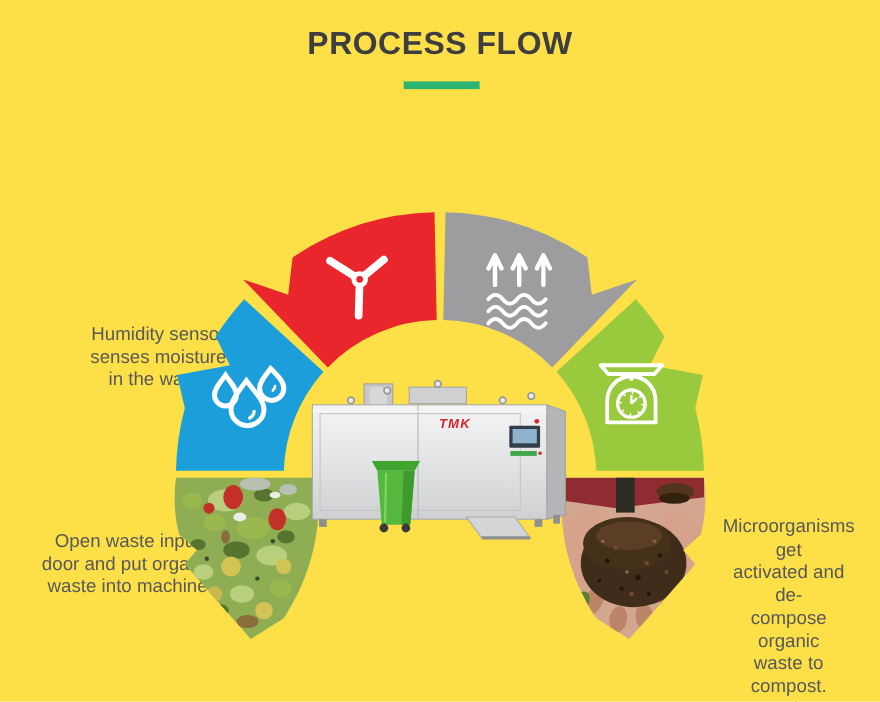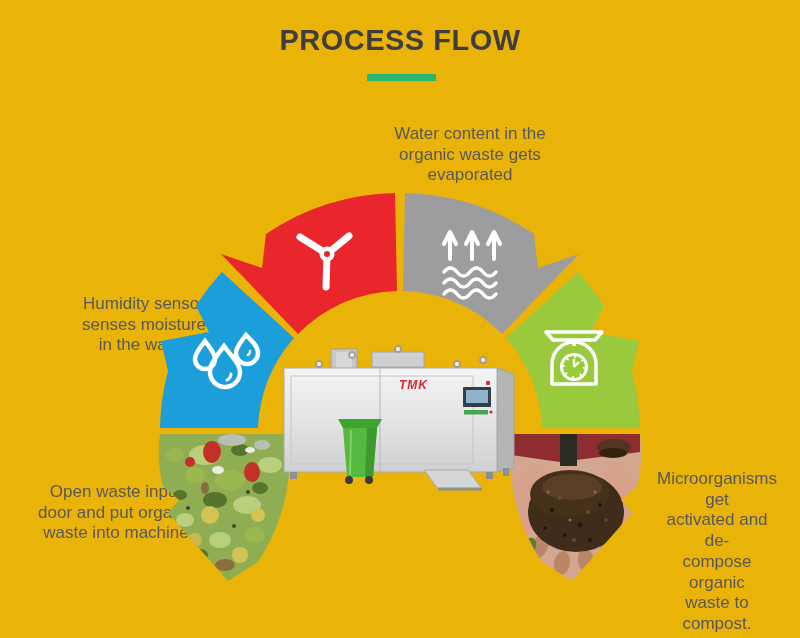--- a/index.html
+++ b/index.html
@@ -1,16 +1,16 @@
 <!DOCTYPE html>
 <html><head>
 <meta charset="utf-8">
 <style>
   html,body{margin:0;padding:0;background:#fff;}
-  .stage{position:relative;width:800px;height:638px;background:#eab308;overflow:hidden;
+  .stage{position:relative;width:800px;height:638px;background:#fde047;overflow:hidden;
          font-family:"Liberation Sans",sans-serif;}
   .title{position:absolute;left:400px;top:24px;transform:translateX(-50%);
          font-size:29px;font-weight:700;color:#3e3e40;letter-spacing:.5px;white-space:nowrap;}
   .title-underline{position:absolute;left:367px;top:74px;width:69px;height:7px;background:#2ab573;}
   .step-label{position:absolute;transform:translateX(-50%);text-align:center;
               white-space:pre-line;color:#57585a;font-size:17px;line-height:1.22;}
   .lbl-heater{left:280px;top:143px;}
   .lbl-evap{left:470px;top:124px;}
   .lbl-humidity{left:104px;top:294px;margin-left:40px;}
   .lbl-reduction{left:712px;top:314px;}
@@ -19,23 +19,20 @@
   svg{position:absolute;left:0;top:0;}
 </style>
 </head>
 <body>
 
 <div class="stage">
 
   <div class="title">PROCESS FLOW</div>
   <div class="title-underline"></div>
 
-  <div class="step-label lbl-evap">Water content in the
-organic waste gets
-evaporated</div>
   <div class="step-label lbl-humidity">Humidity sensor
 senses moisture
 in the waste</div>
   <div class="step-label lbl-input">Open waste input
 door and put organic
 waste into machine</div>
   <div class="step-label lbl-compost">Microorganisms get
 activated and de-
 compose organic
 waste to compost.

